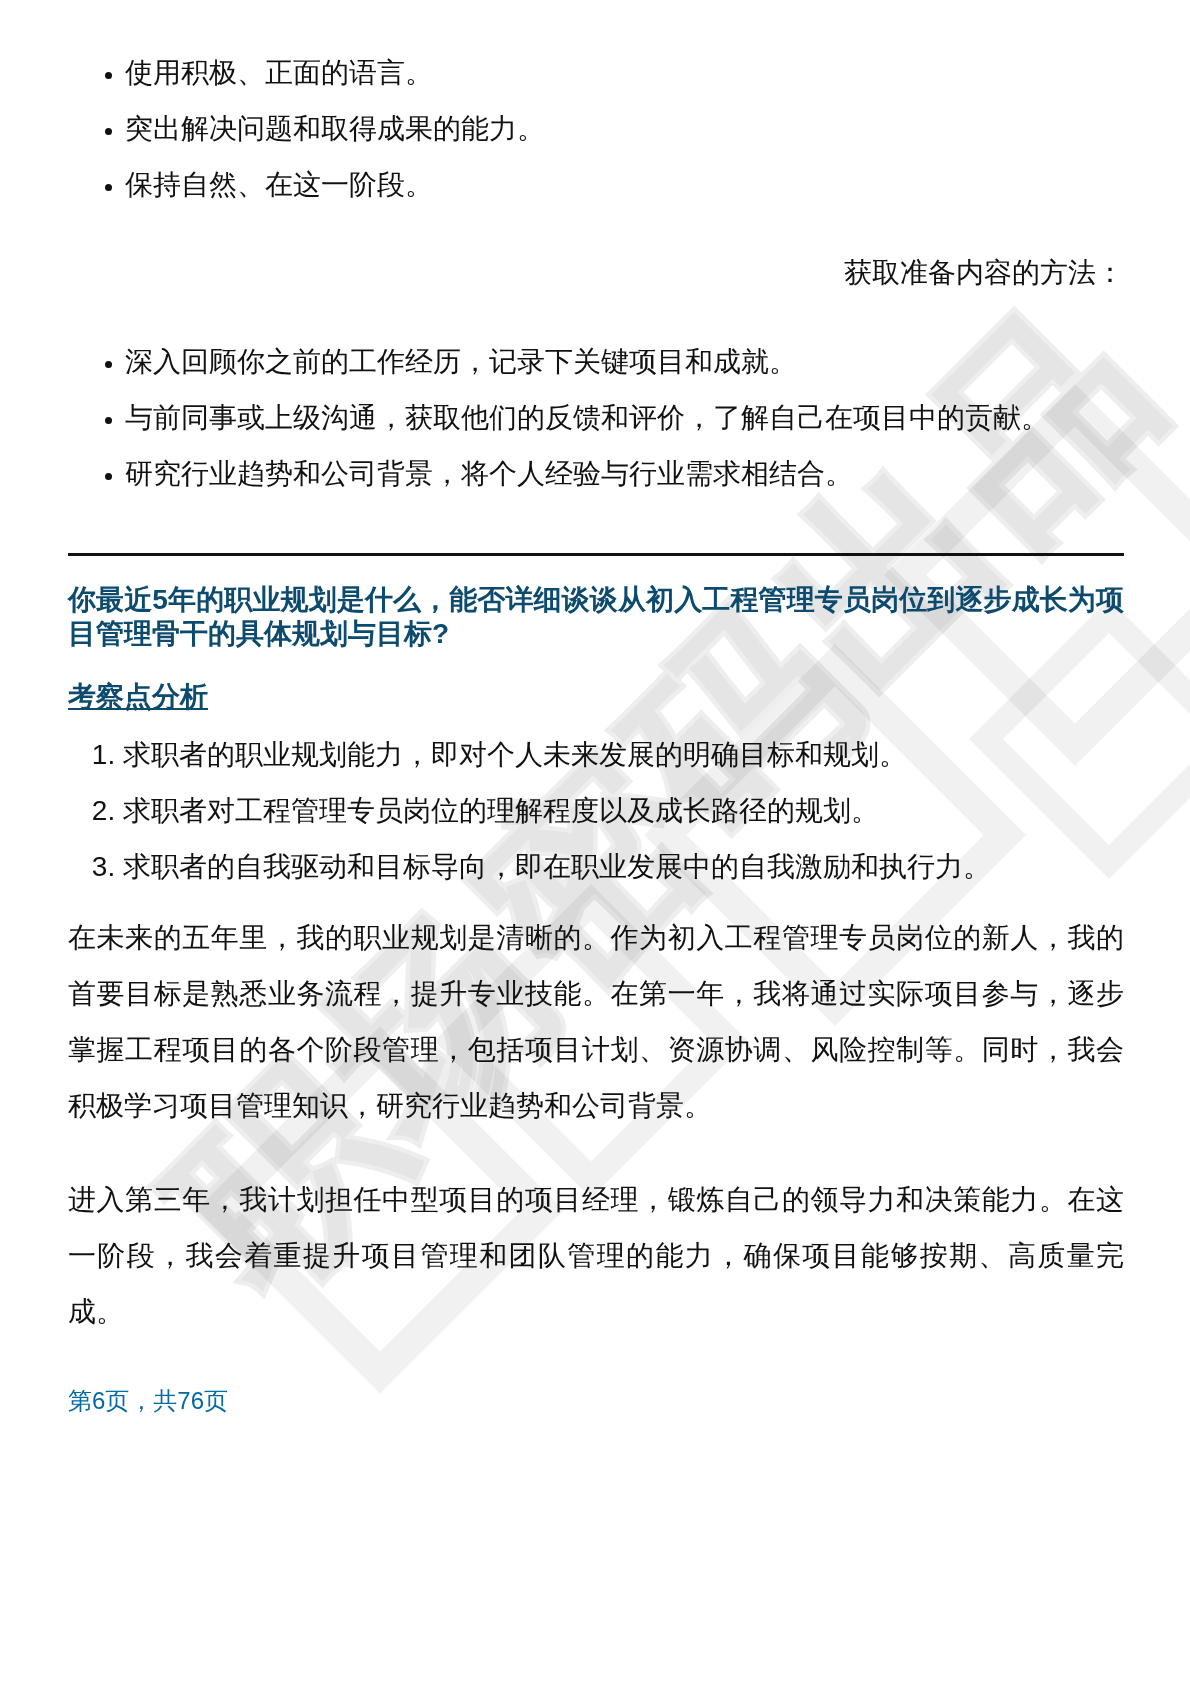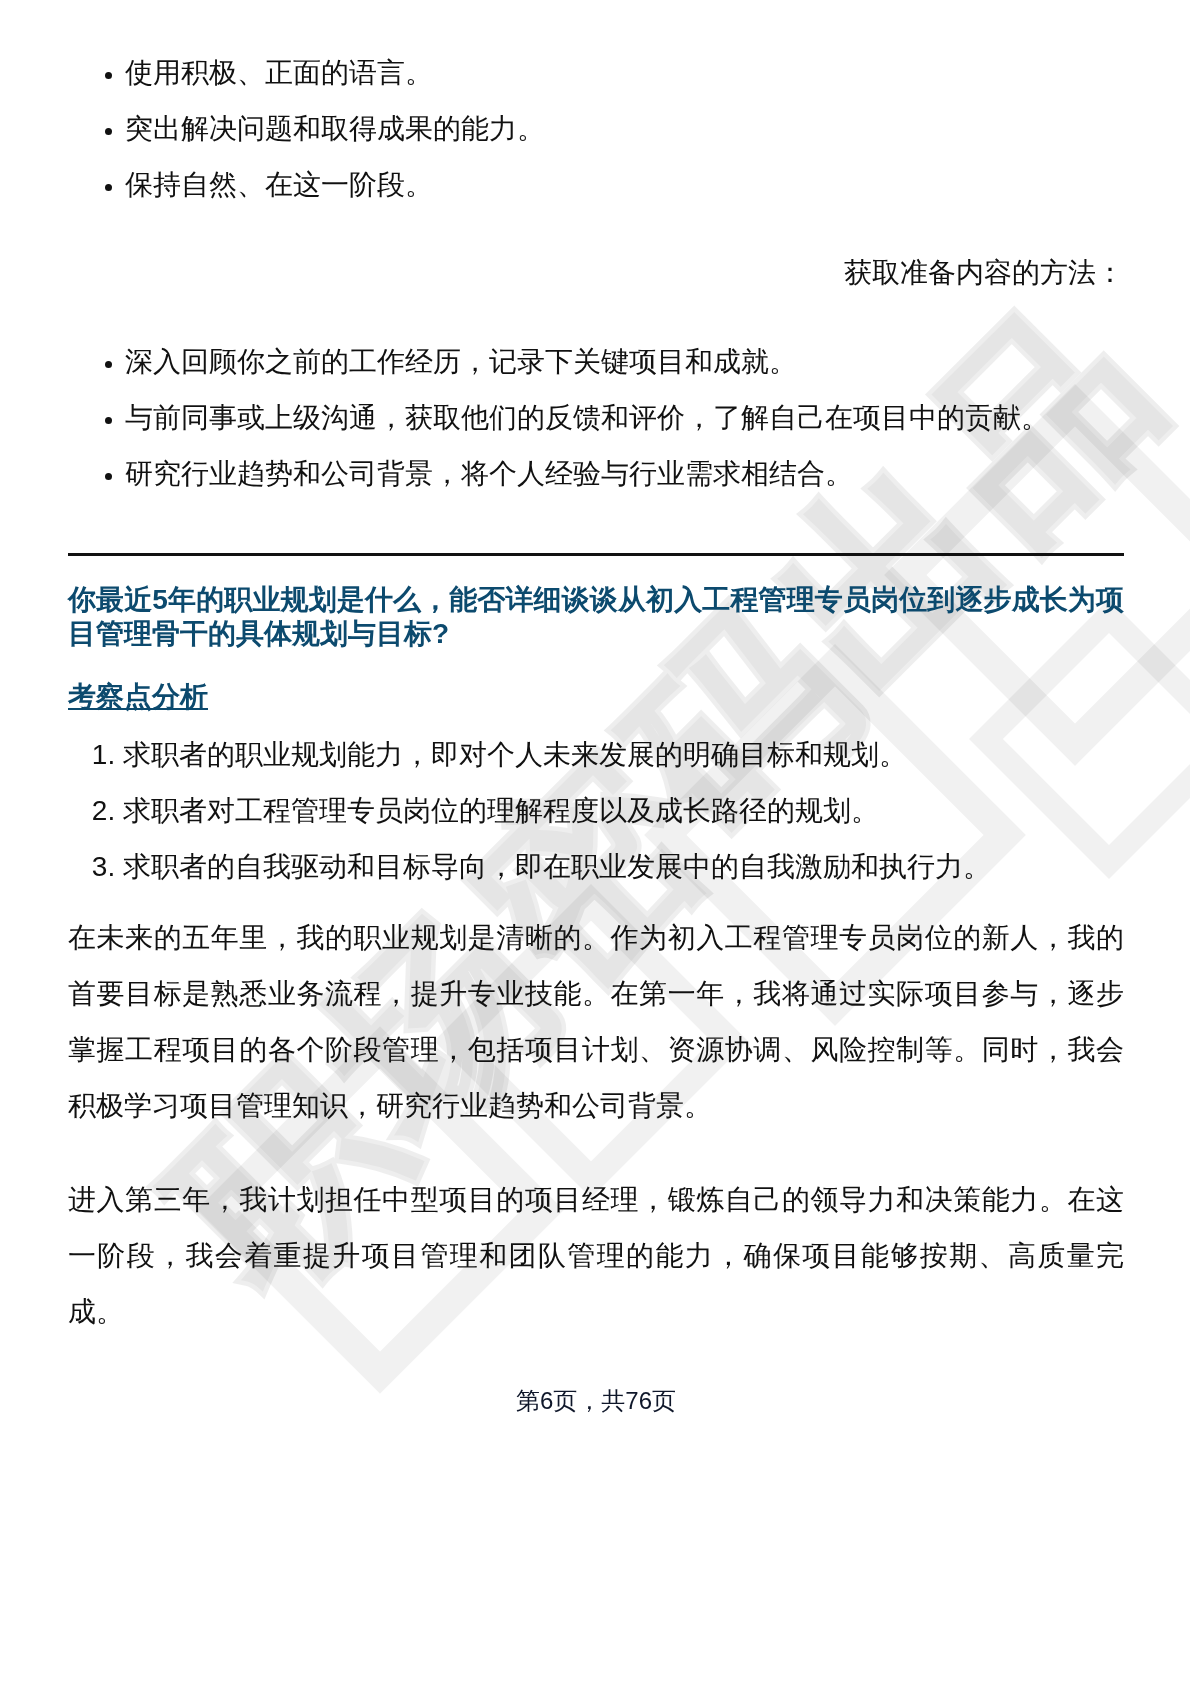--- a/index.html
+++ b/index.html
@@ -100,24 +100,23 @@
   .answer-para {
     margin: 29px 0 0 0;
     line-height: 56px;
     text-align: justify;
   }
   .answer-para.first { margin-top: 28px; }
   .answer-para.third { margin-top: 38px; }
 
   .page-footer {
     margin-top: 46px;
-    text-align: center;
     font-size: 24px;
     line-height: 30px;
-    color: #0f172a;
+    color: #0369a1;
   }
 </style>
 </head>
 <body>
 
 <div class="page">
 
   <div class="watermark-layer">
     <div class="watermark-text">职场密码出品</div>
     <div class="wm-diamond wm-d1"></div>

